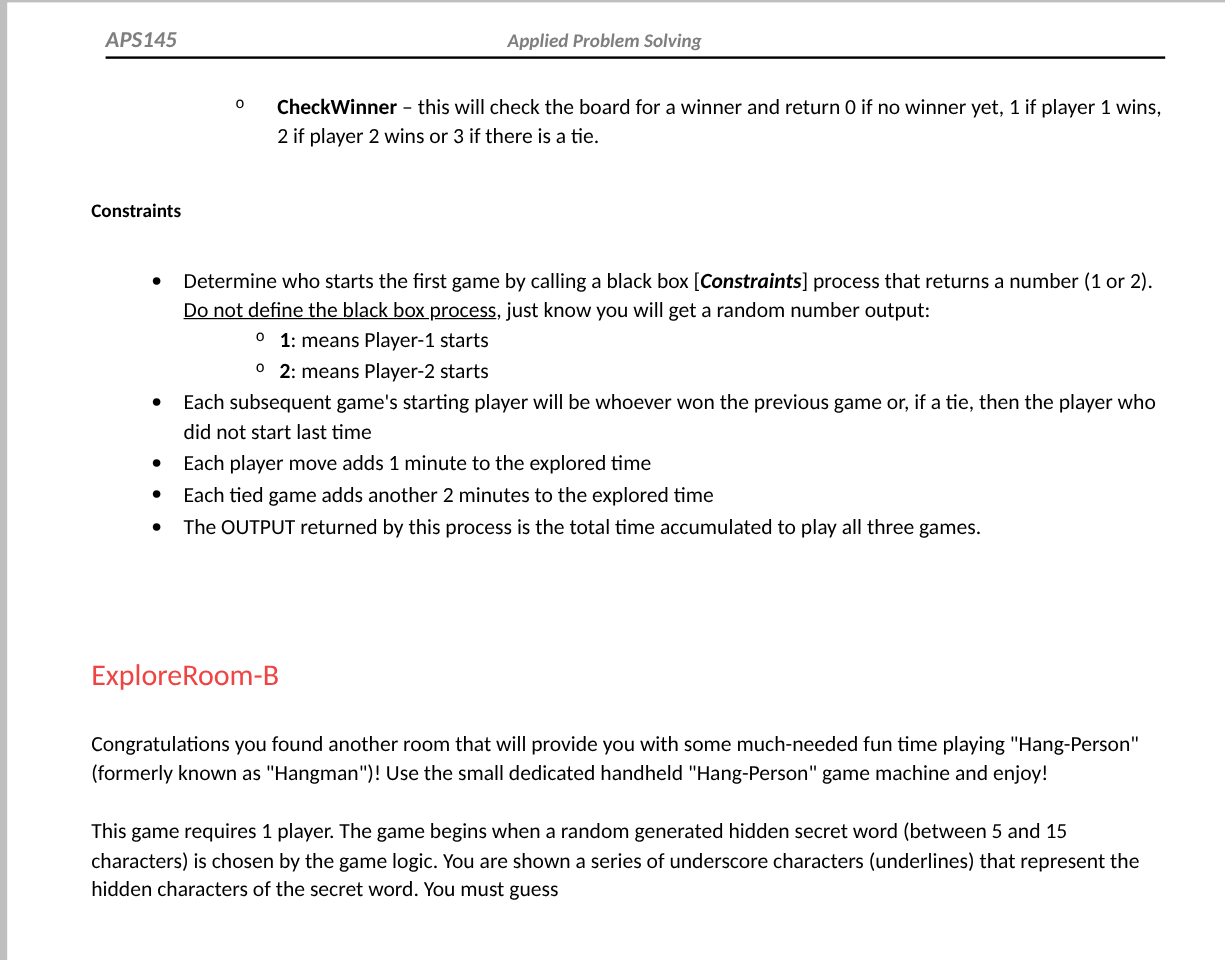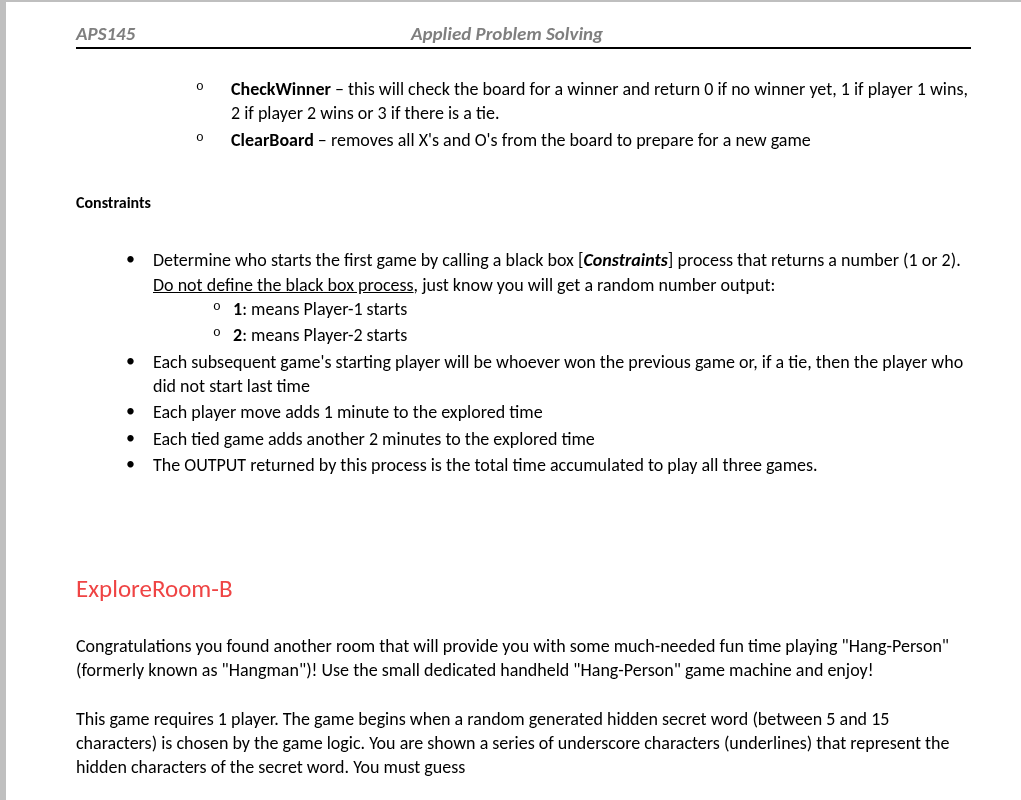--- a/index.html
+++ b/index.html
@@ -16,33 +16,34 @@
     border-top: 2px solid #bfbfbf;
   }
   .page {
     padding: 20px 50px 0 70px;
   }
   .header-row {
     display: flex;
     align-items: baseline;
     border-bottom: 2px solid #000;
     padding-bottom: 2px;
+    margin-left: 12px;
   }
   .header-left {
     font-weight: bold;
     font-style: italic;
     color: #7f7f7f;
     font-size: 19px;
     width: 335px;
   }
   .header-center {
     font-weight: bold;
     font-style: italic;
     color: #7f7f7f;
-    font-size: 19px;
+    font-size: 16px;
   }
   .content {
     padding-top: 28px;
     font-size: 18px;
     line-height: 1.35;
   }
   .circle-list {
     list-style: none;
     padding-left: 130px;
     margin: 0;
@@ -132,23 +133,20 @@
     <div class="header-left">APS145</div>
     <div class="header-center">Applied Problem Solving</div>
   </div>
 
   <div class="content">
 
     <ul class="circle-list">
       <li>
         <span class="fn">CheckWinner</span><span> – this will check the board for a winner and return 0 if no winner yet, 1 if player 1 wins, 2 if player 2 wins or 3 if there is a tie.</span>
       </li>
-      <li>
-        <span class="fn">ClearBoard</span><span> – removes all X's and O's from the board to prepare for a new game</span>
-      </li>
     </ul>
 
     <div class="constraints-h">Constraints</div>
 
     <ul class="disc-list">
       <li>
         <span>Determine who starts the first game by calling a black box [</span><span class="bi">Constraints</span><span>] process that returns a number (1 or 2).  </span><span class="u">Do not define the black box process</span><span>, just know you will get a random number output:</span>
         <ul class="nested-circle">
           <li><b>1</b><span>:  means Player-1 starts</span></li>
           <li><b>2</b><span>:  means Player-2 starts</span></li>

